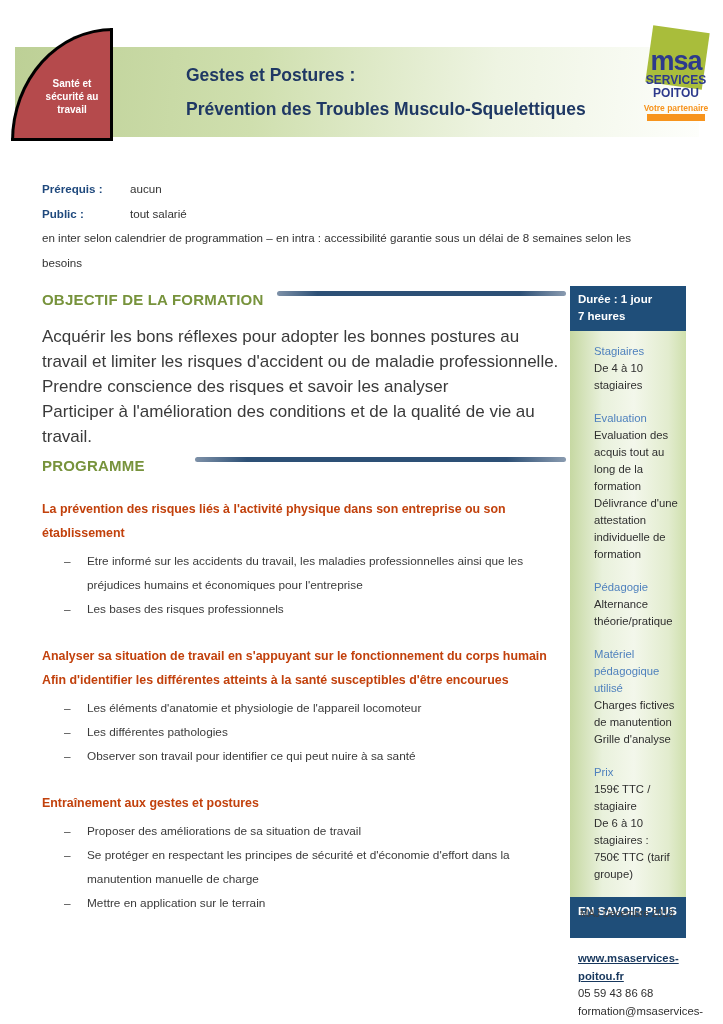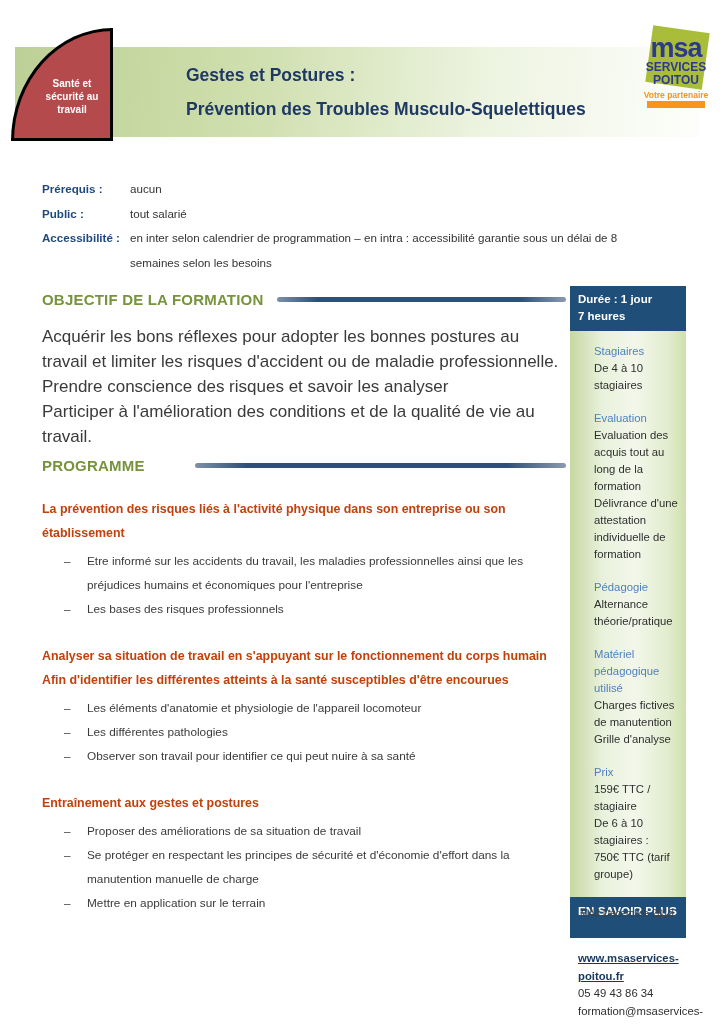--- a/index.html
+++ b/index.html
@@ -15,35 +15,35 @@
          padding:24px 0 0 20px;}
   .badge span{color:#fff;font-weight:bold;font-size:10px;line-height:13px;text-align:center;}
   .title{position:absolute;left:186px;top:58px;color:#1f3864;font-weight:bold;
          font-size:17.5px;line-height:34px;}
   .title span{display:block;}
 
   .logo{position:absolute;left:634px;top:22px;width:84px;height:120px;
         display:flex;flex-direction:column;align-items:center;}
   .logo-square{position:absolute;left:15px;top:7px;width:57px;height:57px;background:#a9bd3b;
                transform:rotate(8deg);z-index:0;}
-  .logo-msa{position:relative;z-index:1;margin-top:13px;font-size:27px;line-height:26px;
+  .logo-msa{position:relative;z-index:1;margin-top:26px;font-size:27px;line-height:26px;
             font-weight:bold;color:#2d3a8c;letter-spacing:-1px;}
   .logo-sub{position:relative;z-index:1;font-size:12px;line-height:13px;font-weight:bold;color:#2d3a8c;}
   .logo-tag{position:relative;z-index:1;margin-top:3px;font-size:8.5px;font-weight:bold;color:#f7941d;}
   .logo-bar{position:relative;z-index:1;margin-top:1px;width:58px;height:7px;background:#f7941d;}
 
   
   .meta{position:absolute;left:42px;top:177px;width:624px;font-size:11.6px;line-height:24.5px;}
   .meta-row{display:flex;}
   .meta-label{width:88px;flex-shrink:0;color:#1f497d;font-weight:bold;}
   .meta-value{color:#333333;}
 
   
   .content{position:absolute;left:42px;top:285px;width:524px;}
-  .h-row{display:flex;align-items:center;}
+  .h-row{display:flex;}
   .h-row.first{margin-top:6px;}
   .h-row.second{margin-top:8px;}
   .h-green{color:#77933c;font-weight:bold;font-size:15px;letter-spacing:.2px;white-space:nowrap;}
   .h-line{flex:1;height:4.5px;border-radius:3px;
           background:linear-gradient(90deg,#7e91a8 0%,#2d5076 14%,#2d5076 84%,#8a9bb0 100%);}
   .h-line.obj{margin-left:14px;}
   .h-line.prog{margin-left:50px;}
 
   .paragraph{margin-top:16px;font-size:17px;line-height:25px;color:#3a3a3a;}
 
@@ -101,21 +101,20 @@
   <div class="meta">
     <div class="meta-row">
       <span class="meta-label">Prérequis :</span>
       <span class="meta-value">aucun</span>
     </div>
     <div class="meta-row">
       <span class="meta-label">Public :</span>
       <span class="meta-value">tout salarié</span>
     </div>
     <div class="meta-row">
-      <span class="meta-label">Accessibilité :</span>
       <span class="meta-value">en inter selon calendrier de programmation – en intra : accessibilité garantie sous un délai de 8 semaines selon les besoins</span>
     </div>
   </div>
 
   <div class="content">
 
     <div class="h-row first">
       <span class="h-green">OBJECTIF DE LA FORMATION</span>
       <span class="h-line obj"></span>
     </div>
@@ -214,20 +213,20 @@
         <span class="sb-line">159€ TTC / stagiaire</span>
         <span class="sb-line">De 6 à 10 stagiaires :</span>
         <span class="sb-line">750€ TTC (tarif groupe)</span>
       </div>
     </div>
     <div class="more">
       <span>EN SAVOIR PLUS</span>
     </div>
     <div class="contact">
       <a href="#" class="website">www.msaservices-poitou.fr</a>
-      <span>05 49 43 86 34</span>
+      <span>05 59 43 86 68</span>
       <span>formation@msaservices-poitou.fr</span>
     </div>
   </div>
 
   <div class="maj">MAJ Décembre 2019</div>
 
 </div>
 
 </body></html>

